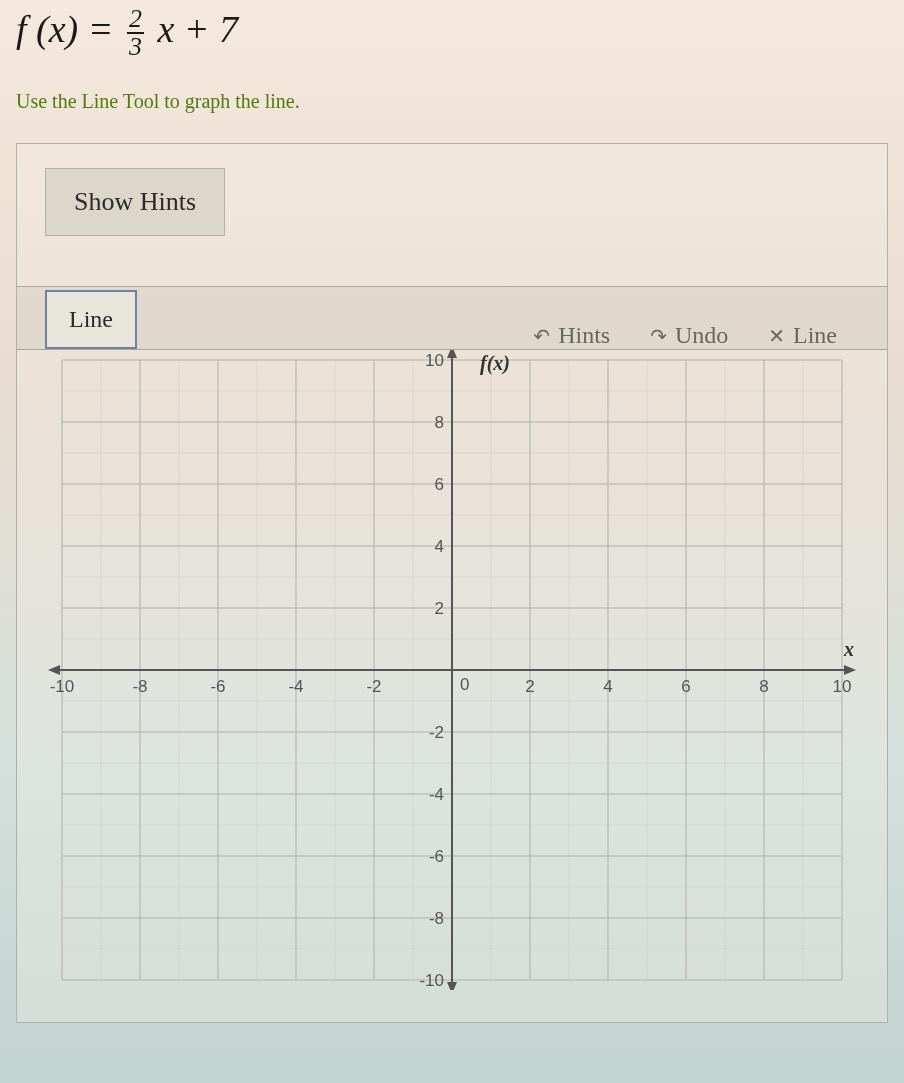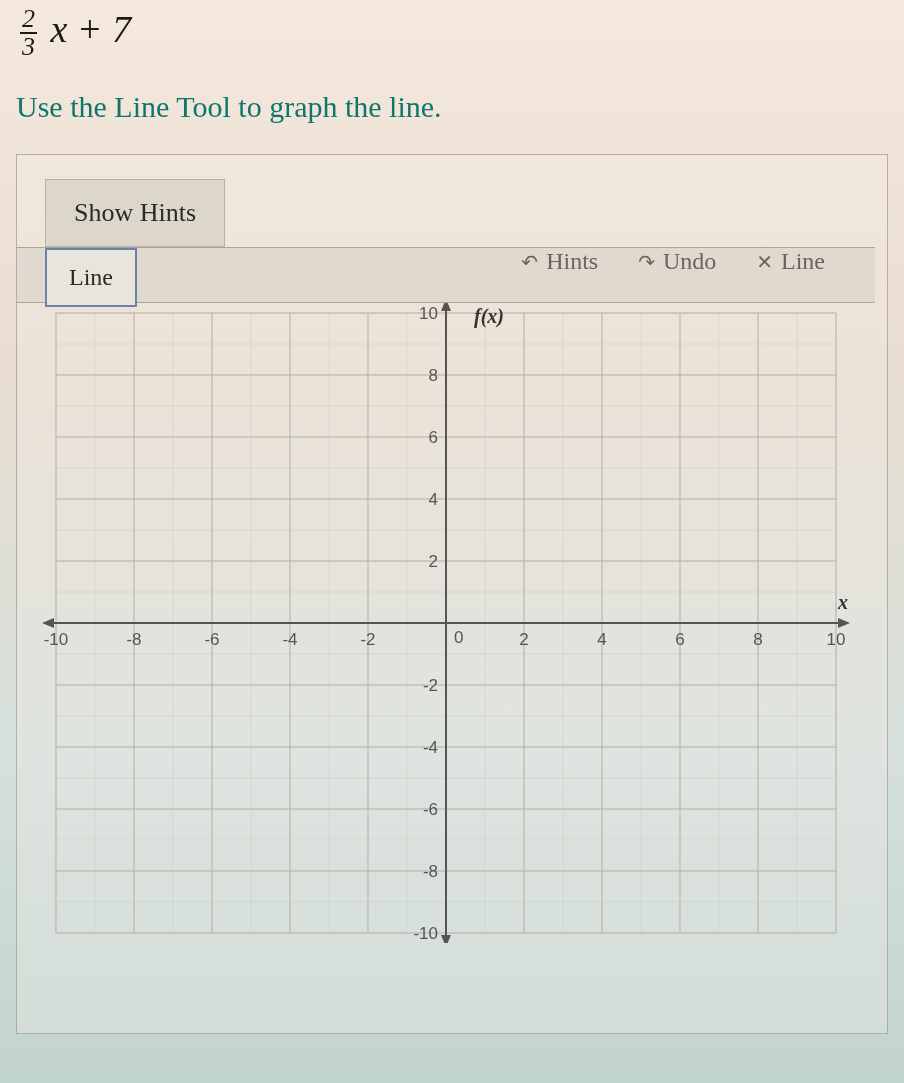--- a/index.html
+++ b/index.html
@@ -33,48 +33,49 @@
     .equation .frac .num {
       display: block;
       border-bottom: 2px solid #1a1a1a;
       padding: 0 2px;
     }
     .equation .frac .den {
       display: block;
       padding: 0 2px;
     }
     .instruction {
-      font-size: 30px;
-      color: #0f766e;
+      font-size: 20px;
+      color: #4d7c0f;
       padding: 10px 0 30px 0;
     }
     .panel {
       border: 1px solid #b0b0a8;
       background: rgba(245,240,232,0.3);
-      padding: 24px 12px 0 0;
+      padding: 24px 0 0 0;
       height: 880px;
       position: relative;
     }
     .show-hints {
       background: #dcd7ca;
       border: 1px solid #b8b2a5;
       font-size: 26px;
       font-family: Georgia, serif;
       color: #2a2a2a;
       padding: 18px 28px;
       margin-left: 28px;
       cursor: pointer;
     }
     .toolbar {
       display: flex;
-      align-items: flex-start;
+      align-items: flex-end;
       background: rgba(200,195,185,0.35);
       border-top: 1px solid #aaa69c;
       border-bottom: 1px solid #aaa69c;
-      height: 56px;
+      height: 64px;
+      margin-top: 50px;
       width: 100%;
     }
     .tool-line {
       background: #e8e5db;
       border: 2px solid #6c82a8;
       font-size: 24px;
       font-family: Georgia, serif;
       color: #2a2a2a;
       padding: 14px 22px;
       margin-left: 28px;
@@ -133,20 +134,21 @@
       font-weight: bold;
     }
     .arrow {
       fill: #555;
     }
   </style>
 </head>
 <body>
 
 <div class="equation">
+  <span>f (x) =</span>
   <span class="frac">
     <span class="num">2</span>
     <span class="den">3</span>
   </span>
   <span>x + 7</span>
 </div>
 
 <div class="instruction">Use the Line Tool to graph the line.</div>
 
 <div class="panel">

